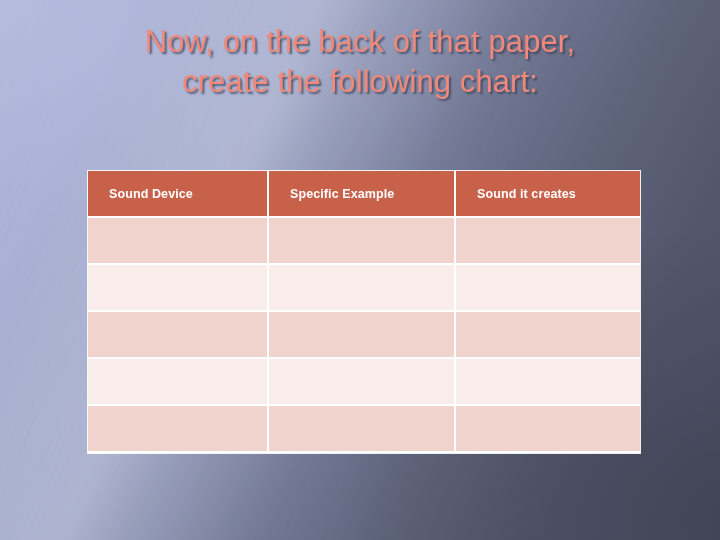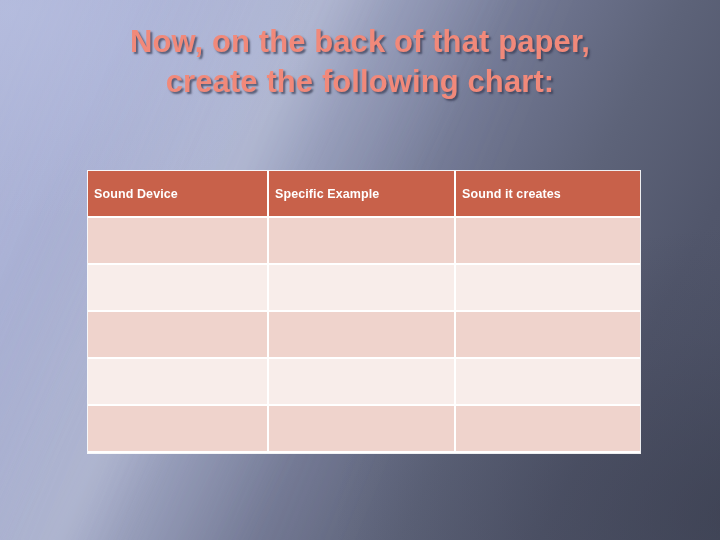--- a/index.html
+++ b/index.html
@@ -84,21 +84,21 @@
 
   
   .title {
     position: absolute;
     left: 40px;
     top: 22px;
     width: 640px;
     text-align: center;
     font-size: 31px;
     line-height: 40px;
-    font-weight: 700;
+    font-weight: 400;
     letter-spacing: 0.1px;
     color: #f1897a;
     text-shadow: 2px 2px 2px rgba(58,62,86,0.75);
     white-space: pre-line;
   }
 
   
   .chart-table {
     position: absolute;
     left: 88px;
@@ -121,21 +121,21 @@
   .chart-table tr > *:last-child { border-right: 0; }
 
   .chart-table thead th {
     height: 47px;
     background: #c8614a;
     color: #ffffff;
     font-size: 12.5px;
     font-weight: bold;
     text-align: left;
     vertical-align: middle;
-    padding: 0 6px;
+    padding: 0 21px;
     letter-spacing: 0.1px;
     white-space: nowrap;
   }
 
   .chart-table tbody td {
     height: 47px;
   }
   .row-dark td   { background: #efd3cc; }
   .row-light td  { background: #f8edea; }
 

